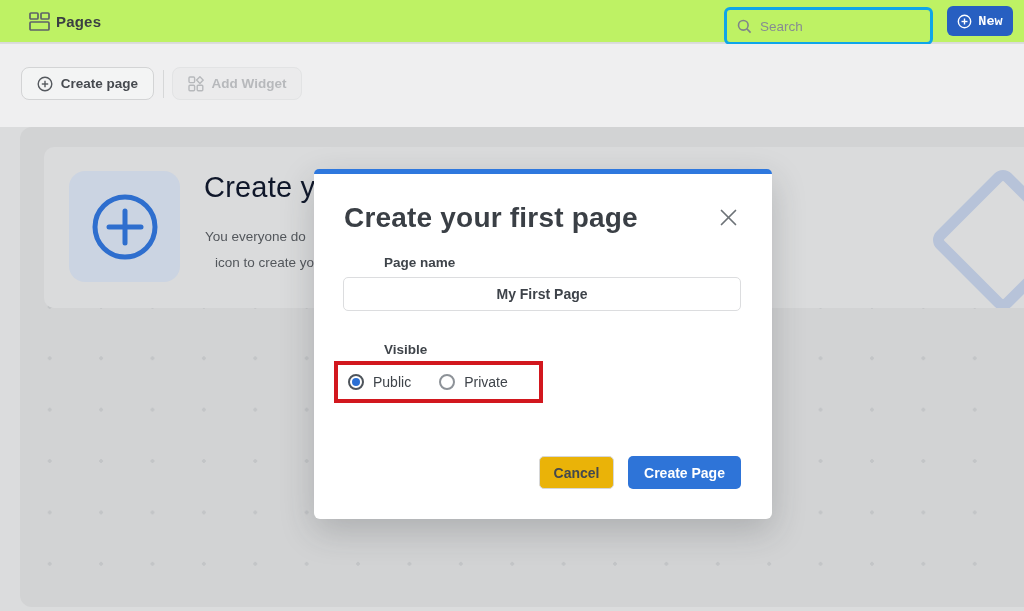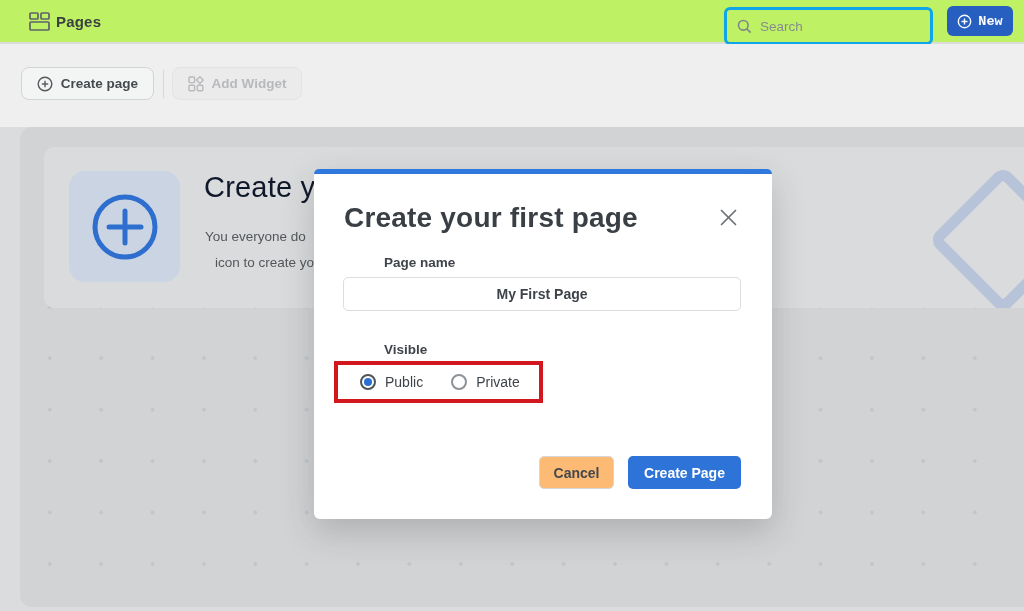--- a/index.html
+++ b/index.html
@@ -115,37 +115,37 @@
     border:1px solid #dcdddf; border-radius:5px; outline:none;
     padding:16px 15px; font-family:inherit; font-size:14px; font-weight:700; color:#3e434a;
     background:#fff;
     text-align:center;
   }
   .privacy-highlight {
     position:absolute; left:20px; top:192px; width:209px; height:42px;
     border:4px solid #d2171e;
     display:flex; align-items:center; padding-left:10px; gap:10px;
   }
-  .radio-option { display:flex; align-items:center; gap:9px; cursor:pointer;margin-left:12px; }
+  .radio-option { display:flex; align-items:center; gap:9px; cursor:pointer; }
   .radio-option + .radio-option { margin-left:18px;justify-content:space-between; }
   .radio-circle {
     width:16px; height:16px; border-radius:50%;
     display:flex; align-items:center; justify-content:center;
   }
   .radio-selected   { border:2px solid #4e545b; }
   .radio-unselected { border:2px solid #8d9298; }
   .radio-dot { width:8px; height:8px; border-radius:50%; background:#2b6fd4; }
   .radio-label { font-size:14px; color:#3f444a; }
   .privacy-help {
     position:absolute; left:22px; top:242px;
     font-size:13px; color:#aaaeb3;
   }
   .btn-cancel {
     position:absolute; left:225px; top:287px; width:75px; height:33px;
-    background:#fdba74; border:1px solid #d6d7d8; border-radius:5px; cursor:pointer;
+    background:#eab308; border:1px solid #d6d7d8; border-radius:5px; cursor:pointer;
     font-family:inherit; font-size:14px; font-weight:700; color:#43484e;
   }
   .btn-create {
     position:absolute; left:314px; top:287px; width:113px; height:33px;
     background:#2e74d8; border:none; border-radius:5px; cursor:pointer;
     font-family:inherit; font-size:14px; font-weight:700; color:#ffffff;
   }
   svg { display:block; }
 </style>
 </head>

